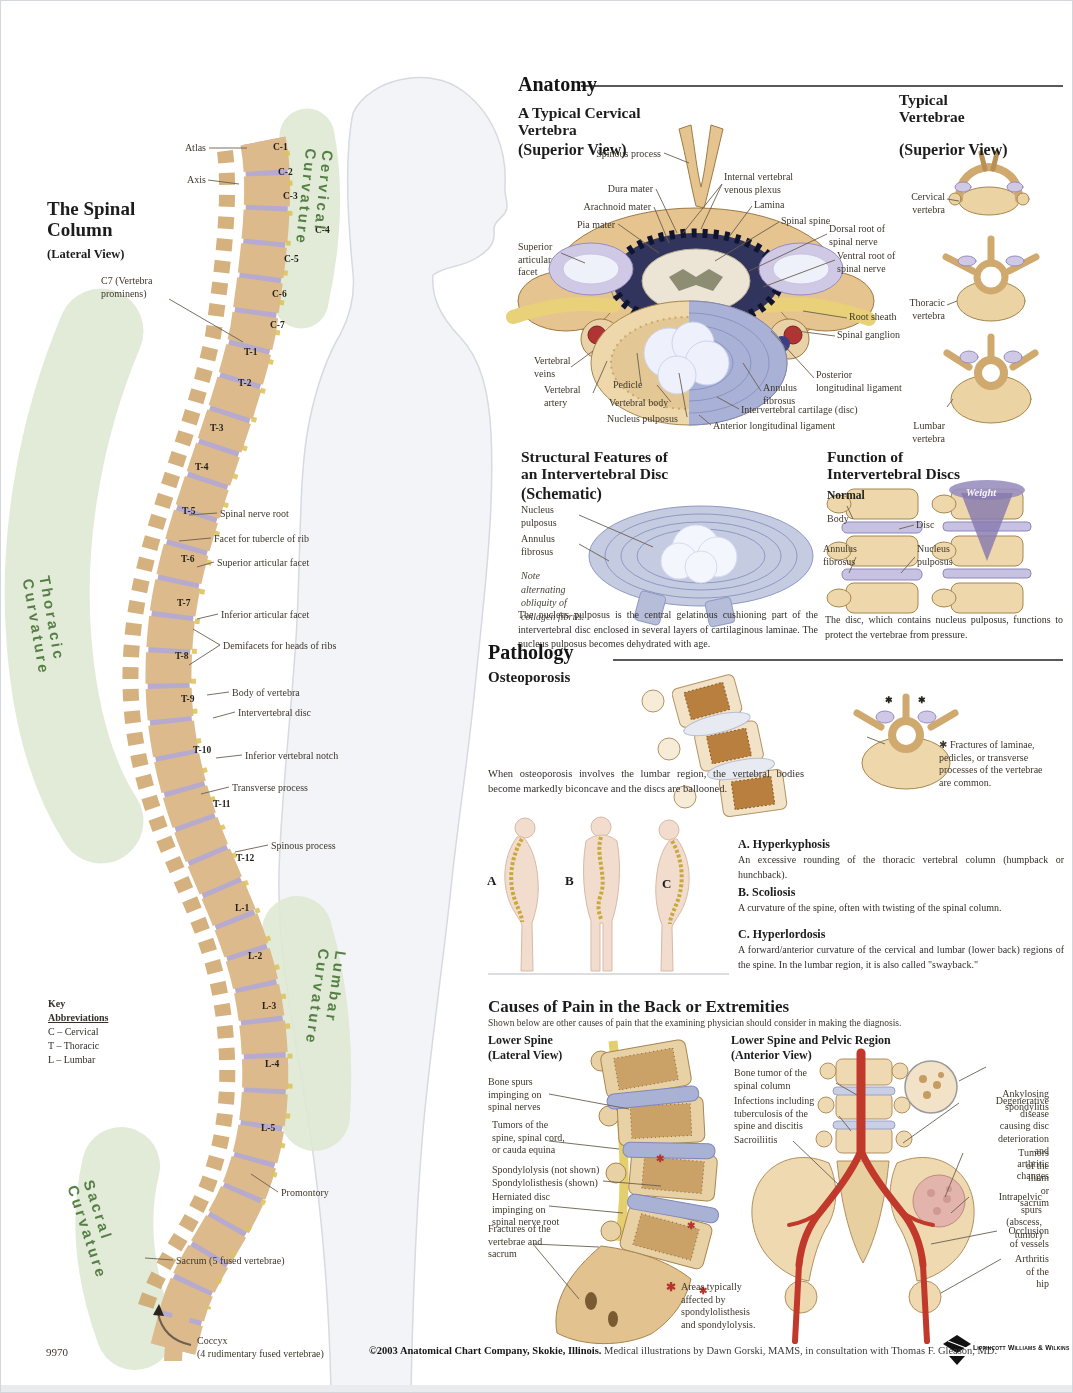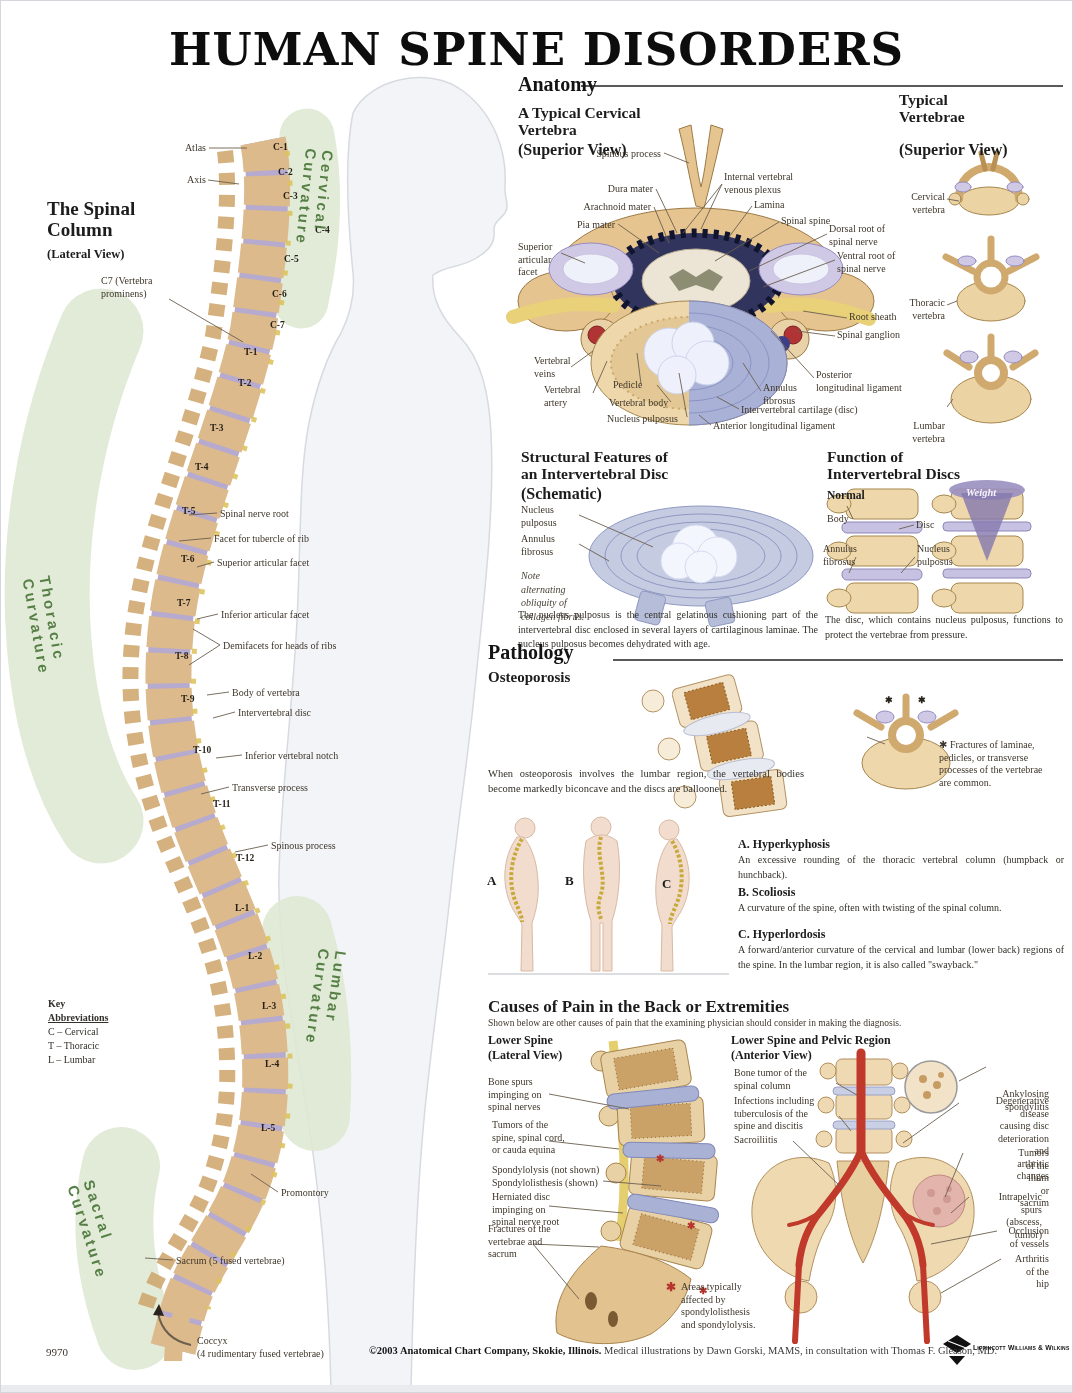--- a/index.html
+++ b/index.html
@@ -346,21 +346,20 @@
         <line x1="1000" y1="1258" x2="940" y2="1292"></line>
   </g>
 
   <g>
     <polygon points="956,1334 970,1343 956,1352 942,1343" fill="#111"></polygon>
     <line x1="947" y1="1340" x2="965" y2="1347" stroke="#fff" stroke-width="1.2"></line>
     <polygon points="948,1355 964,1355 956,1364" fill="#111"></polygon>
   </g>
 </svg>
 
-<div class="title">HUMAN SPINE DISORDERS</div>
 
 <div class="h2" style="left:46px;top:197px;font-size:19px;">The Spinal
 Column</div>
 <div class="h2v" style="left:46px;top:246px;font-size:12.5px;">(Lateral View)</div>
 <div class="lbl ra" style="left:205px;top:141px;">Atlas</div>
 <div class="lbl ra" style="left:205px;top:173px;">Axis</div>
 <div class="lbl" style="left:100px;top:274px;">C7 (Vertebra
 prominens)</div>
 
 <div class="vlabel" style="left:272px;top:141px;">C-1</div>

